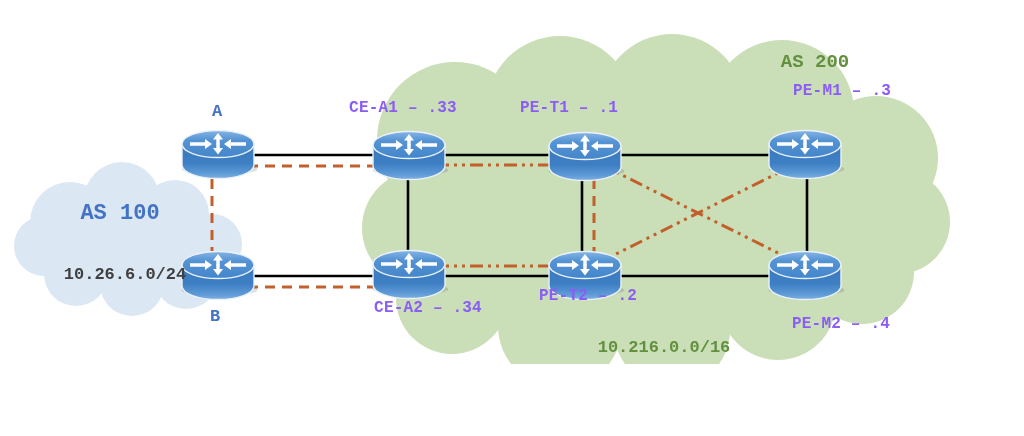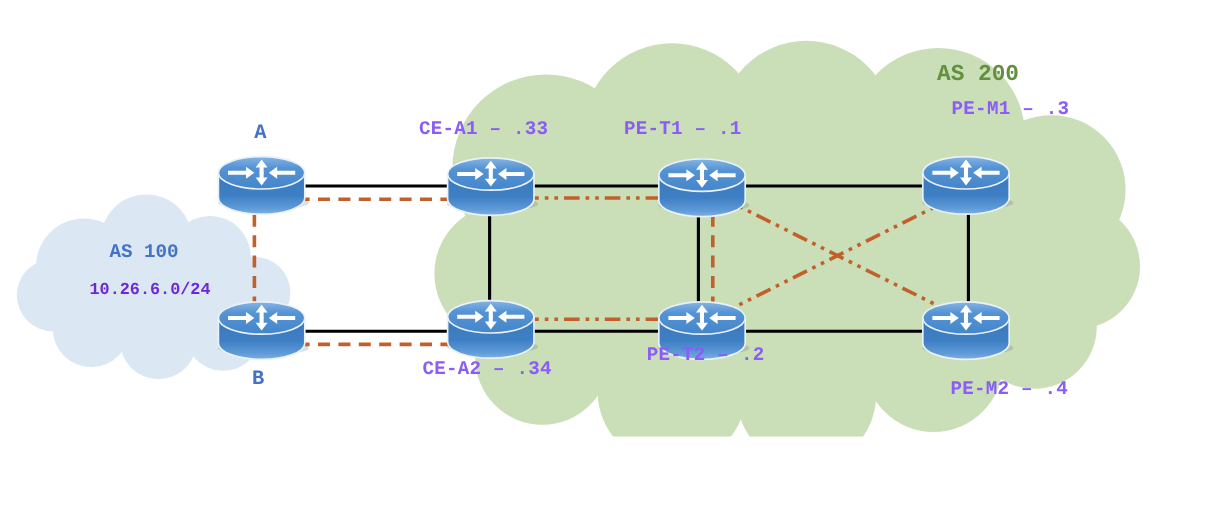--- a/index.html
+++ b/index.html
@@ -13,22 +13,22 @@
   #net-svg{position:absolute;left:0;top:0;}
   .lbl{
     position:absolute;
     transform:translateX(-50%);
     white-space:nowrap;
     font-weight:bold;
     line-height:1.1;
   }
   .router-lbl{font-size:16px;color:#8b5cf6;letter-spacing:0.2px;}
   .site-lbl{font-size:17px;color:#4472C4;}
-  .as100-name{font-size:16px;color:#4472C4;}
-  .as100-subnet{font-size:14px;color:#6d28d9;}
+  .as100-name{font-size:22px;color:#4472C4;}
+  .as100-subnet{font-size:17px;color:#404040;margin-top:31px;}
   .as200-name{font-size:19px;color:#63903F;}
   .as200-subnet{font-size:17px;color:#63903F;}
 </style>
 </head>
 <body>
 
 <div id="canvas">
 
   <svg id="net-svg" width="1024" height="436" viewBox="0 0 1024 436">
     <defs>
@@ -113,26 +113,27 @@
     <use href="#routerIcon" transform="translate(409,154)"></use>
     <use href="#routerIcon" transform="translate(585,155)"></use>
     <use href="#routerIcon" transform="translate(805,153)"></use>
     <use href="#routerIcon" transform="translate(218,274)"></use>
     <use href="#routerIcon" transform="translate(409,273)"></use>
     <use href="#routerIcon" transform="translate(585,274)"></use>
     <use href="#routerIcon" transform="translate(805,274)"></use>
   </svg>
 
   <div class="lbl as200-name" style="left:815px;top:52px;">AS 200</div>
+  <div class="lbl as200-subnet" style="left:664px;top:339px;">10.216.0.0/16</div>
   <div class="lbl as100-name" style="left:120px;top:202px;">AS 100</div>
   <div class="lbl as100-subnet" style="left:125px;top:235px;">10.26.6.0/24</div>
 
   <div class="lbl site-lbl" style="left:217px;top:103px;">A</div>
   <div class="lbl site-lbl" style="left:215px;top:308px;">B</div>
 
   <div class="lbl router-lbl" style="left:403px;top:100px;">CE-A1 – .33</div>
   <div class="lbl router-lbl" style="left:569px;top:100px;">PE-T1 – .1</div>
   <div class="lbl router-lbl" style="left:842px;top:83px;">PE-M1 – .3</div>
-  <div class="lbl router-lbl" style="left:406px;top:300px;">CE-A2 – .34</div>
+  <div class="lbl router-lbl" style="left:428px;top:300px;">CE-A2 – .34</div>
   <div class="lbl router-lbl" style="left:588px;top:288px;">PE-T2 – .2</div>
   <div class="lbl router-lbl" style="left:841px;top:316px;">PE-M2 – .4</div>
 
 </div>
 
 </body></html>

